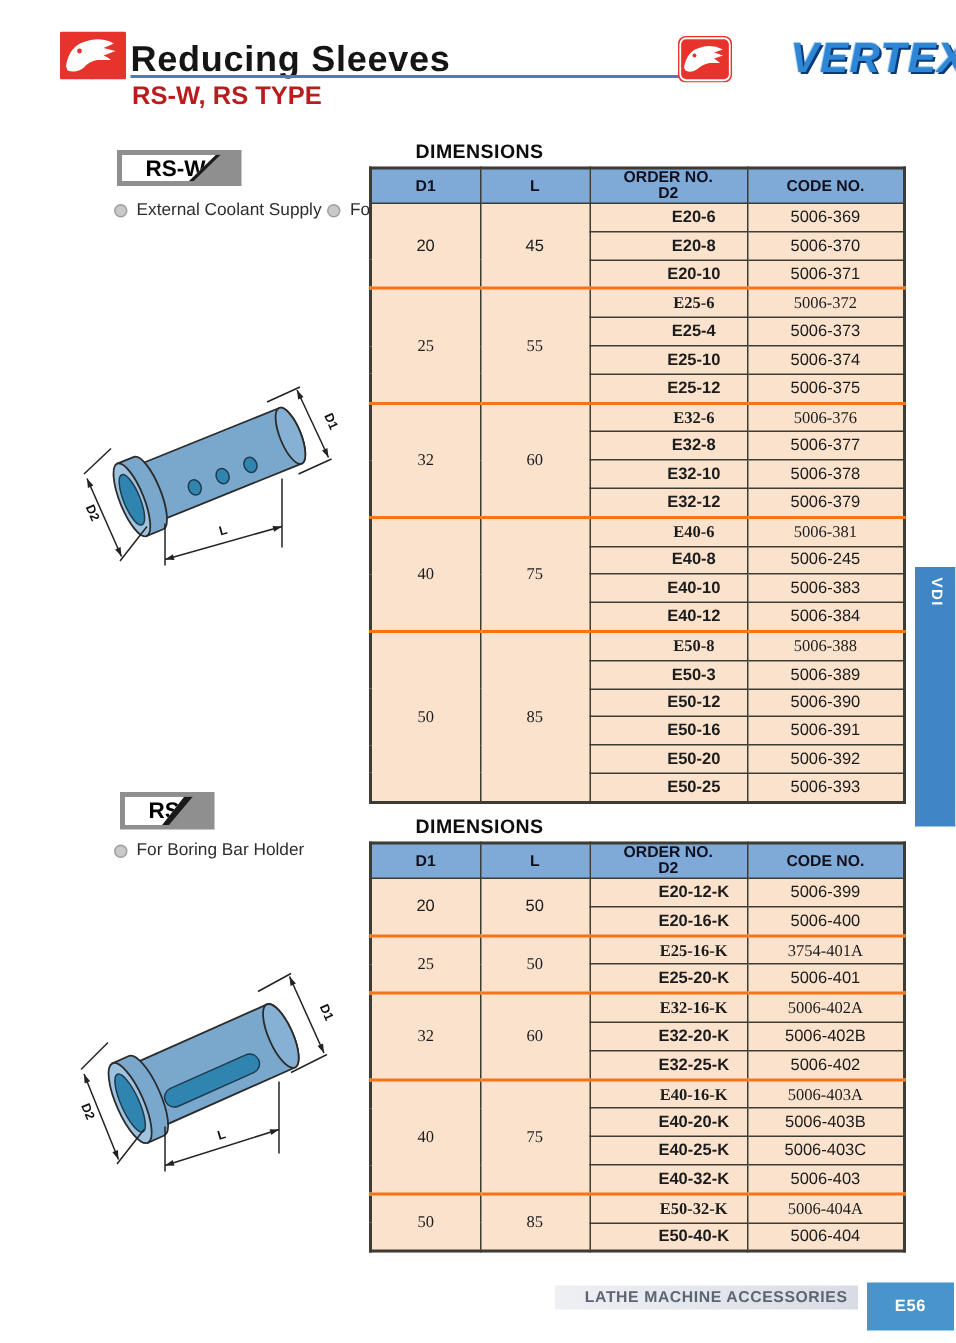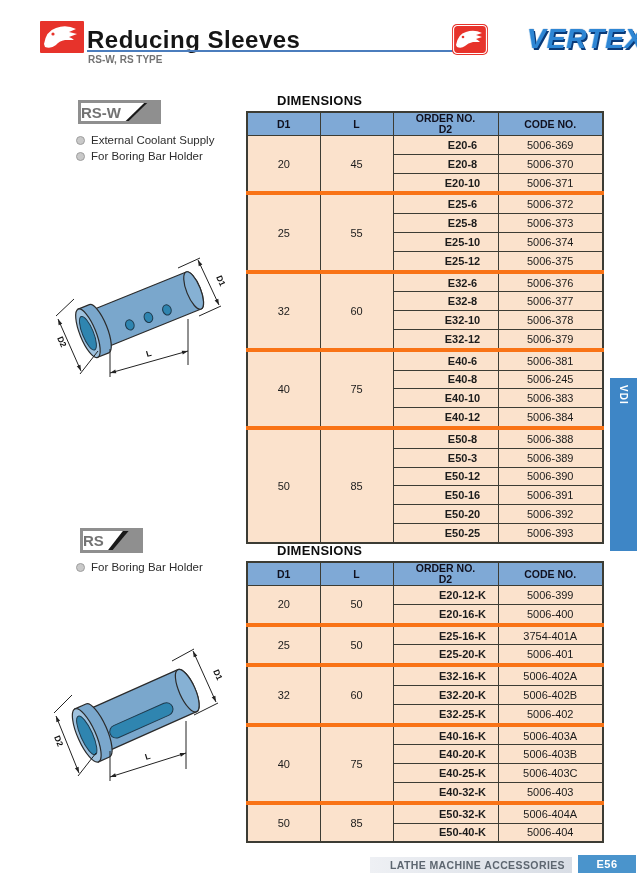--- a/index.html
+++ b/index.html
@@ -6,72 +6,72 @@
   body{
     width:637px;height:895px;position:relative;background:#ffffff;
     font-family:"Liberation Sans", sans-serif;color:#1b1b1b;overflow:hidden;
   }
   .abs{position:absolute;}
 
   
   .logo-box{left:40px;top:21px;width:44px;height:32px;}
   .page-title{left:87px;top:26px;font-size:24px;font-weight:bold;letter-spacing:0.5px;color:#151515;white-space:nowrap;}
   .title-rule{left:87px;top:50px;width:370px;height:2px;background:#4b7dbd;}
-  .page-subtitle{left:88px;top:54px;font-size:10px;font-weight:bold;color:#737373;}
+  .page-subtitle{left:88px;top:54px;font-size:17px;font-weight:bold;color:#b91c1c;}
   .brand{left:452px;top:24px;display:flex;align-items:flex-start;}
   .brand-text{
     font-size:28px;font-weight:900;font-style:italic;color:#2e86d4;letter-spacing:1px;
     text-shadow:1.5px 1.5px 0 #0a3a78, -0.5px -0.5px 0 #9fd0f5, 0 0 1px #0a3a78;
     line-height:30px;
     margin-left:36px;
   }
   .brand-reg{font-size:10px;color:#a83030;font-weight:bold;margin-left:1px;line-height:10px;}
 
   
   .tag{background:#8f8f8f;}
   .tag .blackcut{position:absolute;inset:3px;background:#1a1a1a;}
-  .tag .whitecut{position:absolute;inset:3px;background:#ffffff;display:flex;align-items:center;padding-left:0;font-weight:bold;color:#737373;}
+  .tag .whitecut{position:absolute;inset:3px;background:#ffffff;display:flex;align-items:center;padding-left:16px;font-weight:bold;color:#000000;}
   .tag-rsw{left:78px;top:100px;width:83px;height:24px;}
   .tag-rsw .blackcut{clip-path:polygon(0 0,86% 0,62% 100%,0 100%);}
   .tag-rsw .whitecut{clip-path:polygon(0 0,82% 0,58% 100%,0 100%);font-size:15px;}
   .tag-rs{left:80px;top:528px;width:63px;height:25px;}
   .tag-rs .blackcut{clip-path:polygon(0 0,80% 0,52% 100%,0 100%);}
   .tag-rs .whitecut{clip-path:polygon(0 0,70% 0,44% 100%,0 100%);font-size:15px;}
 
   
-  .features{left:76px;display:flex;flex-direction:column;gap:4px;}
+  .features{left:76px;display:flex;gap:4px;}
   .feat-row{display:flex;align-items:center;gap:6px;font-size:11.5px;color:#2d2d2d;}
   .bullet{width:7px;height:7px;border-radius:50%;background:#c9c9c9;border:1px solid #9e9e9e;flex:0 0 auto;}
 
   
   .dim-heading{left:245px;font-size:13px;font-weight:bold;color:#0d0d0d;letter-spacing:0.3px;padding-left:32px;}
 
   
   table.spec{border-collapse:collapse;table-layout:fixed;position:absolute;left:246px;background:#fbe2cc;}
   table.spec th, table.spec td{border:1px solid #3c3c34;text-align:center;vertical-align:middle;padding:0;}
   table.spec{border:2px solid #3c3c34;}
   table.spec th{
     background:#7fa9d6;color:#10101e;font-weight:bold;font-size:10.5px;line-height:1.05;height:21px;
   }
   table.spec td{background:#fbe2cc;font-size:11px;height:17.8px;color:#1c1c1c;}
   table.spec td.cell-order{font-weight:bold;padding-left:34px;}
-  table.spec tr.group-start td{border-top:4px solid #f97316;}
+  table.spec tr.group-start td{border-top:2px solid #f97316;font-family:Liberation Serif, serif;}
 
   
   .side-tab{left:610px;top:378px;width:27px;height:173px;background:#3e86c6;}
   .side-tab span{
     writing-mode:vertical-rl;display:block;margin:7px auto 0 auto;
     color:#0d2b55;font-size:10px;font-weight:bold;letter-spacing:1px;color:#123a6b;
   }
 
   
   .footer-bar{left:370px;top:857px;width:202px;height:16px;background:linear-gradient(90deg,#eef0f4,#d8dde5);
     display:flex;align-items:center;justify-content:flex-end;padding-right:7px;box-sizing:border-box;}
   .footer-bar span{font-size:10.5px;font-weight:bold;color:#5d6670;letter-spacing:0.4px;}
-  .page-num{left:578px;top:855px;width:58px;height:18px;background:#4a94cc;display:flex;align-items:center;justify-content:center;}
+  .page-num{left:578px;top:855px;width:58px;height:32px;background:#4a94cc;display:flex;align-items:center;justify-content:center;}
   .page-num span{color:#ffffff;font-size:11px;font-weight:bold;letter-spacing:0.5px;}
 
   svg text{font-family:"Liberation Sans",sans-serif;}
 </style>
 </head>
 <body>
 
 <svg class="abs logo-box" viewBox="0 0 44 32">
   <rect x="0" y="0" width="44" height="32" rx="1" fill="#e7332b"></rect>
   <path d="M4 23 Q6 10 16 7 Q26 3 36 8 L29 11 Q33 12 37 13 L29 16 Q32 17 34 19 L25 19 Q19 20 16 24 Q11 28 5 26 Z" fill="#ffffff"></path>
@@ -177,21 +177,21 @@
         <td class="cell-order">E20-10</td>
         <td>5006-371</td>
       </tr>
       <tr class="group-start">
         <td rowspan="4">25</td>
         <td rowspan="4">55</td>
         <td class="cell-order">E25-6</td>
         <td>5006-372</td>
       </tr>
       <tr>
-        <td class="cell-order">E25-8</td>
+        <td class="cell-order">E25-4</td>
         <td>5006-373</td>
       </tr>
       <tr>
         <td class="cell-order">E25-10</td>
         <td>5006-374</td>
       </tr>
       <tr>
         <td class="cell-order">E25-12</td>
         <td>5006-375</td>
       </tr>

